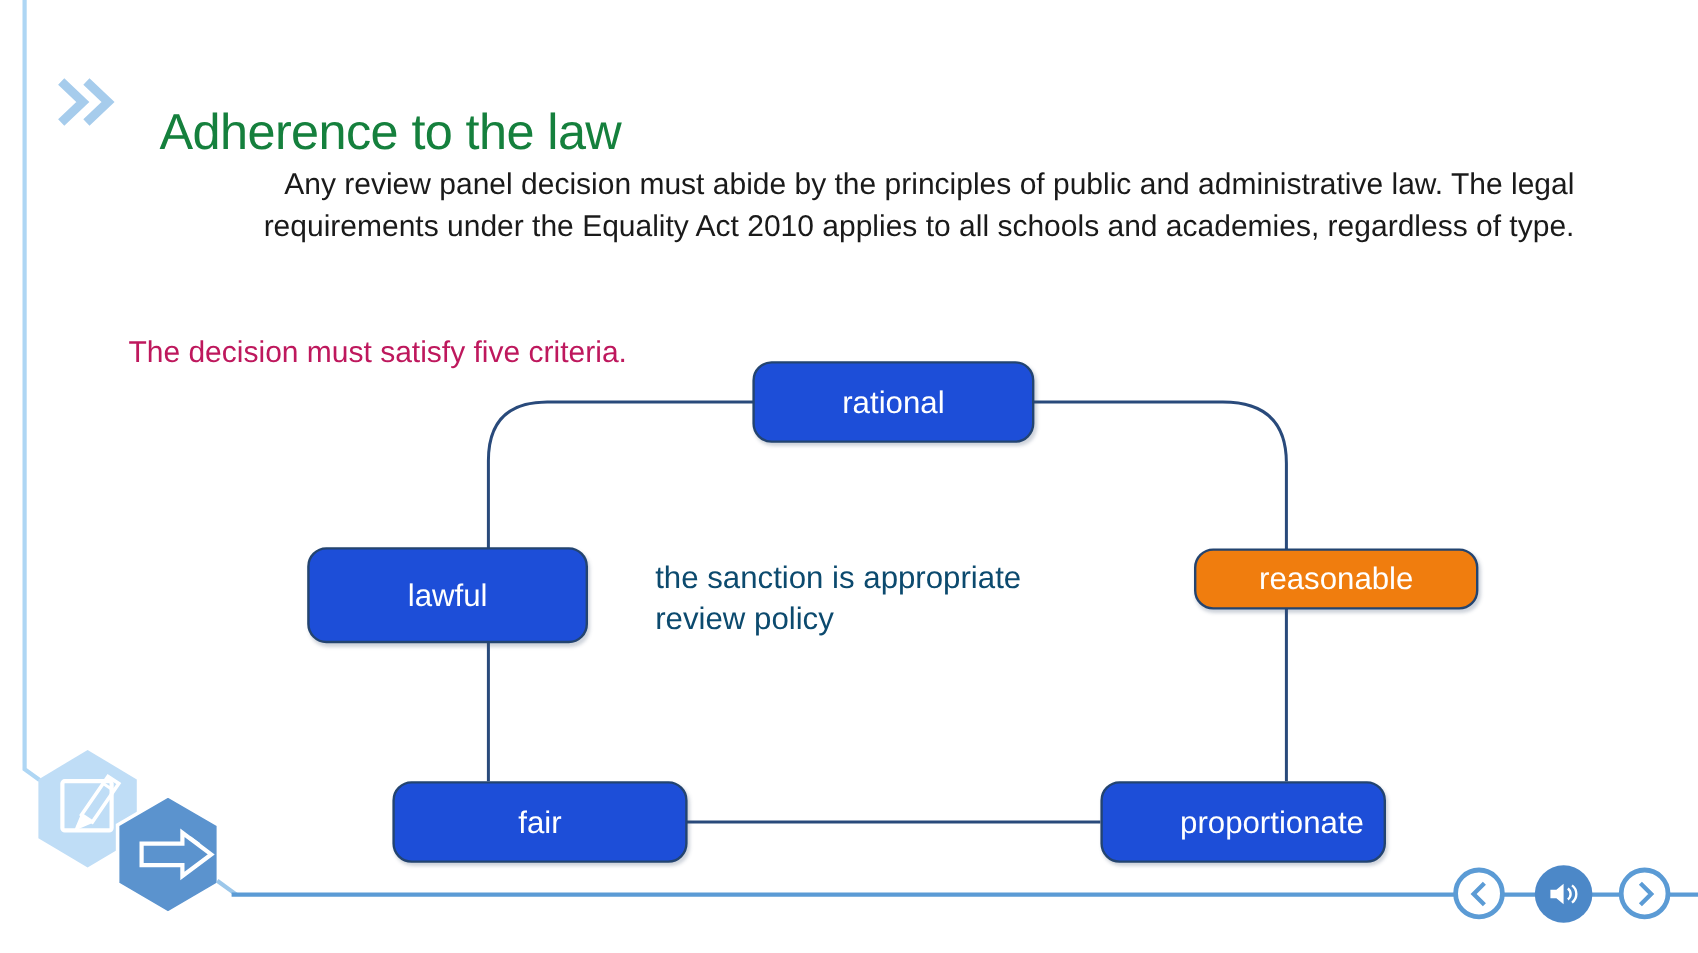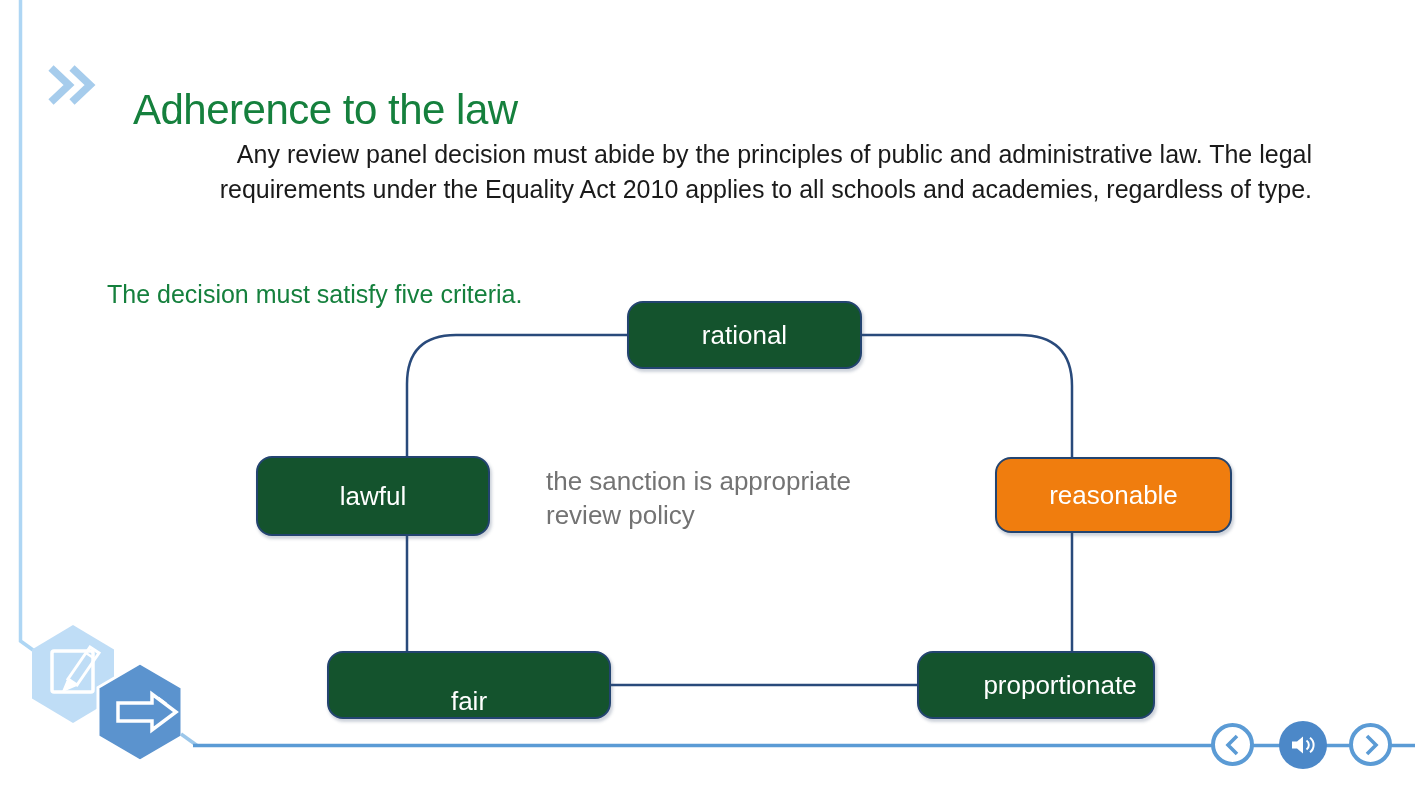--- a/index.html
+++ b/index.html
@@ -7,29 +7,29 @@
   .slide{position:relative;width:1415px;height:794px;background:#ffffff;overflow:hidden;}
   .deco-layer{position:absolute;left:0;top:0;width:1415px;height:794px;z-index:0;pointer-events:none;}
 
   .title-chevrons{position:absolute;left:46px;top:64px;z-index:1;}
   .page-title{position:absolute;left:106px;top:58px;z-index:1;
     font-size:42px;font-weight:400;color:#15803d;letter-spacing:-0.5px;margin-left:27px;}
 
   .body-text{position:absolute;left:107px;top:137px;width:1205px;z-index:1;
     font-size:25px;line-height:35px;color:#1a1a1a;text-align:right;}
   .criteria-text{position:absolute;left:107px;top:277px;width:1205px;z-index:1;
-    font-size:25px;line-height:35px;color:#15803d;}
+    font-size:25px;line-height:35px;color:#be185d;}
 
   .node{position:absolute;z-index:2;display:flex;align-items:center;justify-content:center;
-    background:#14532d;border:2.5px solid #234470;border-radius:16px;box-sizing:border-box;
+    background:#1d4ed8;border:2.5px solid #234470;border-radius:16px;box-sizing:border-box;
     color:#ffffff;font-size:26px;box-shadow:1.5px 2.5px 3px rgba(60,80,110,0.25);cursor:pointer;}
   .node.orange{background:#F07D0E;}
 
   .caption{position:absolute;left:546px;top:464px;z-index:2;
-    font-size:26px;line-height:34px;color:#737373;}
+    font-size:26px;line-height:34px;color:#0c4a6e;}
 
   .nav-btn{position:absolute;z-index:3;border-radius:50%;box-sizing:border-box;
     display:flex;align-items:center;justify-content:center;cursor:pointer;}
   .nav-ring{width:43px;height:43px;background:#ffffff;border:4px solid #5B9BD5;}
   .nav-solid{width:48px;height:48px;background:#4C88C8;}
 </style>
 </head>
 <body>
 
 <div class="slide">
@@ -67,24 +67,24 @@
 
   <div class="body-text">Any review panel decision must abide by the principles of public and administrative law. The legal requirements under the Equality Act 2010 applies to all schools and academies, regardless of type.</div>
   <div class="criteria-text">The decision must satisfy five criteria.</div>
 
   <div class="node" style="left:627px;top:301px;width:235px;height:68px;">
     <span>rational</span>
   </div>
   <div class="node" style="left:256px;top:456px;width:234px;height:80px;">
     <span>lawful</span>
   </div>
-  <div class="node orange" style="left:995px;top:457px;width:237px;height:76px;">
+  <div class="node orange" style="left:995px;top:457px;width:237px;height:51px;">
     <span>reasonable</span>
   </div>
-  <div class="node" style="left:327px;top:651px;width:284px;height:68px;align-items:flex-end;">
+  <div class="node" style="left:327px;top:651px;width:246px;height:68px;">
     <span>fair</span>
   </div>
   <div class="node" style="left:917px;top:651px;width:238px;height:68px;padding-left:48px;">
     <span>proportionate</span>
   </div>
 
   <div class="caption">
     <div>the sanction is appropriate</div>
     <div>review policy</div>
   </div>

